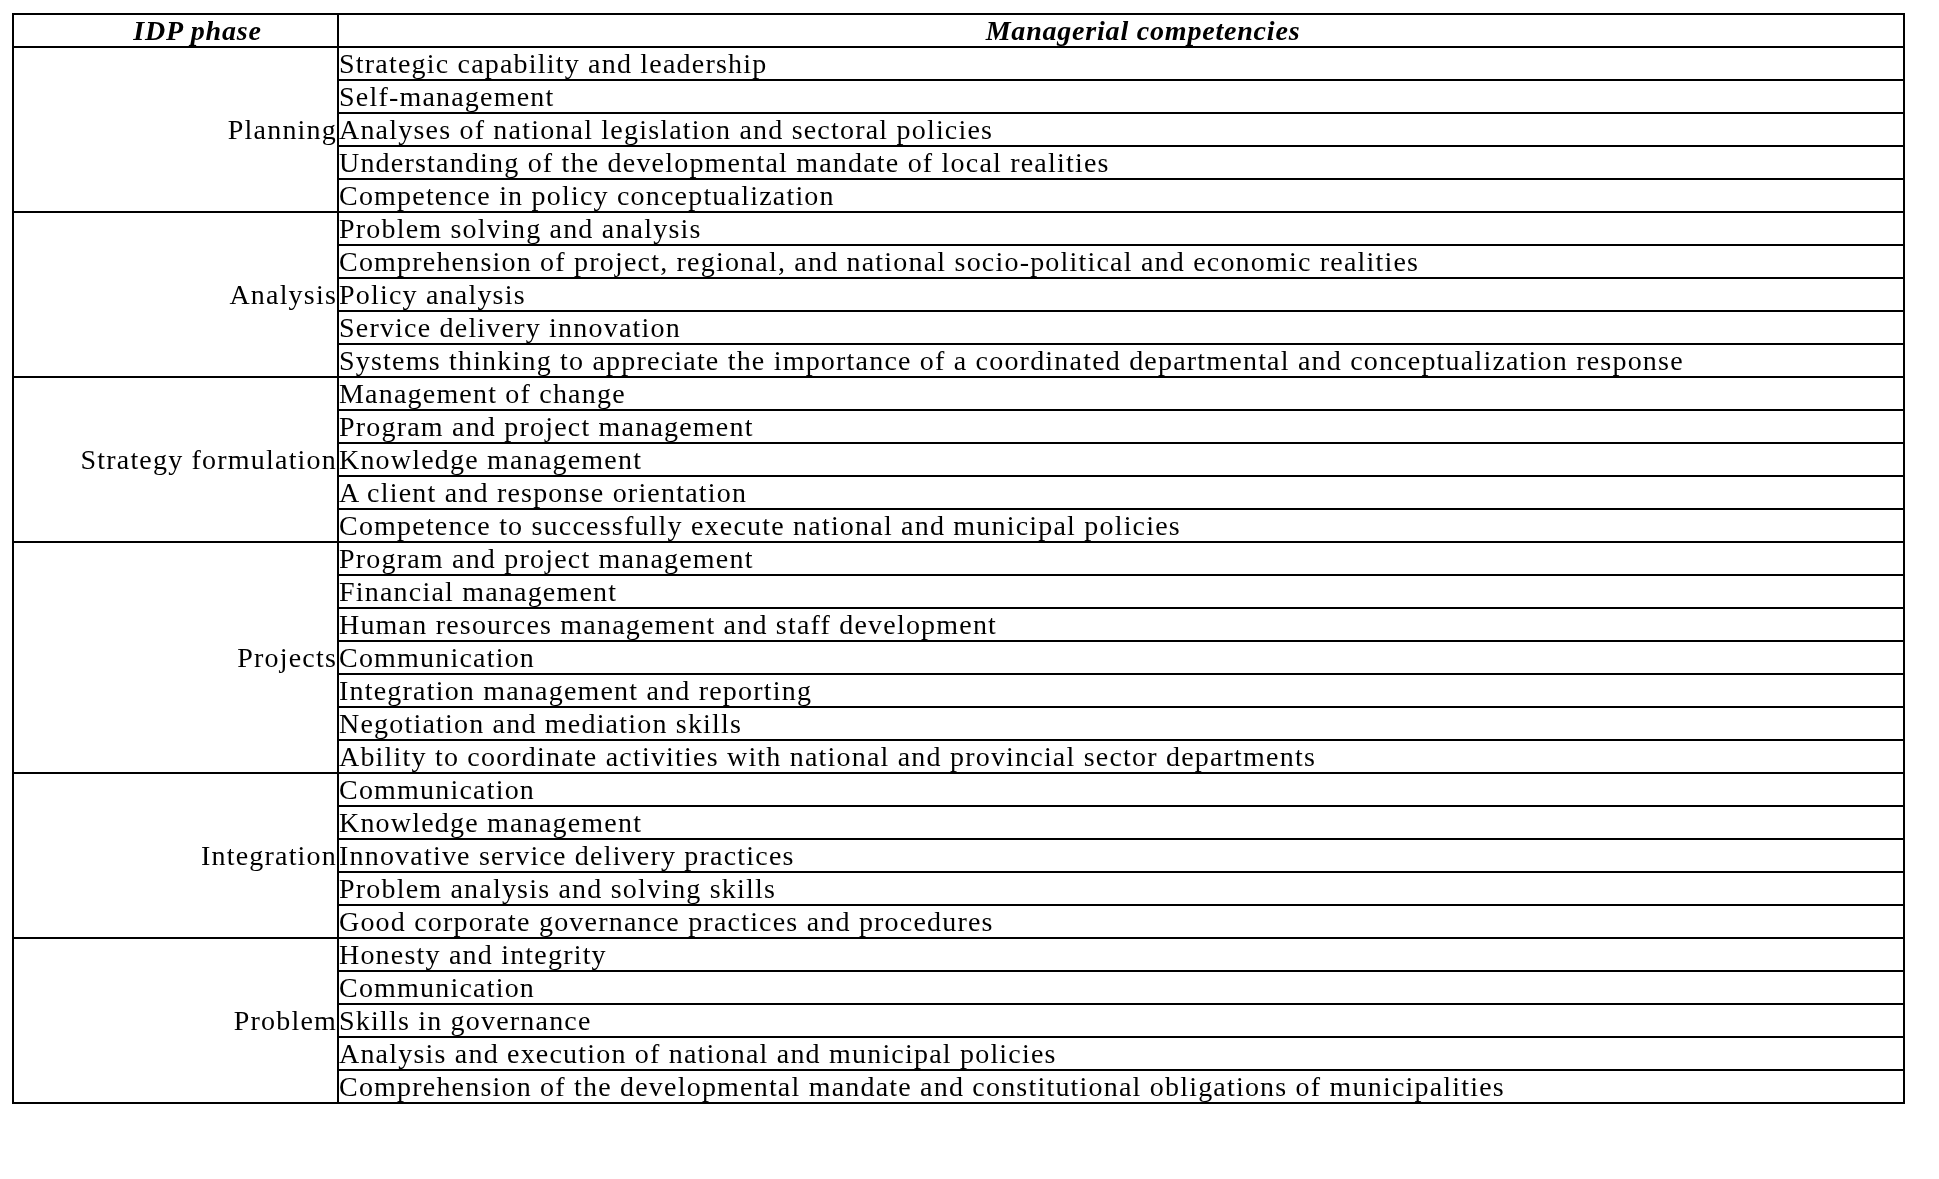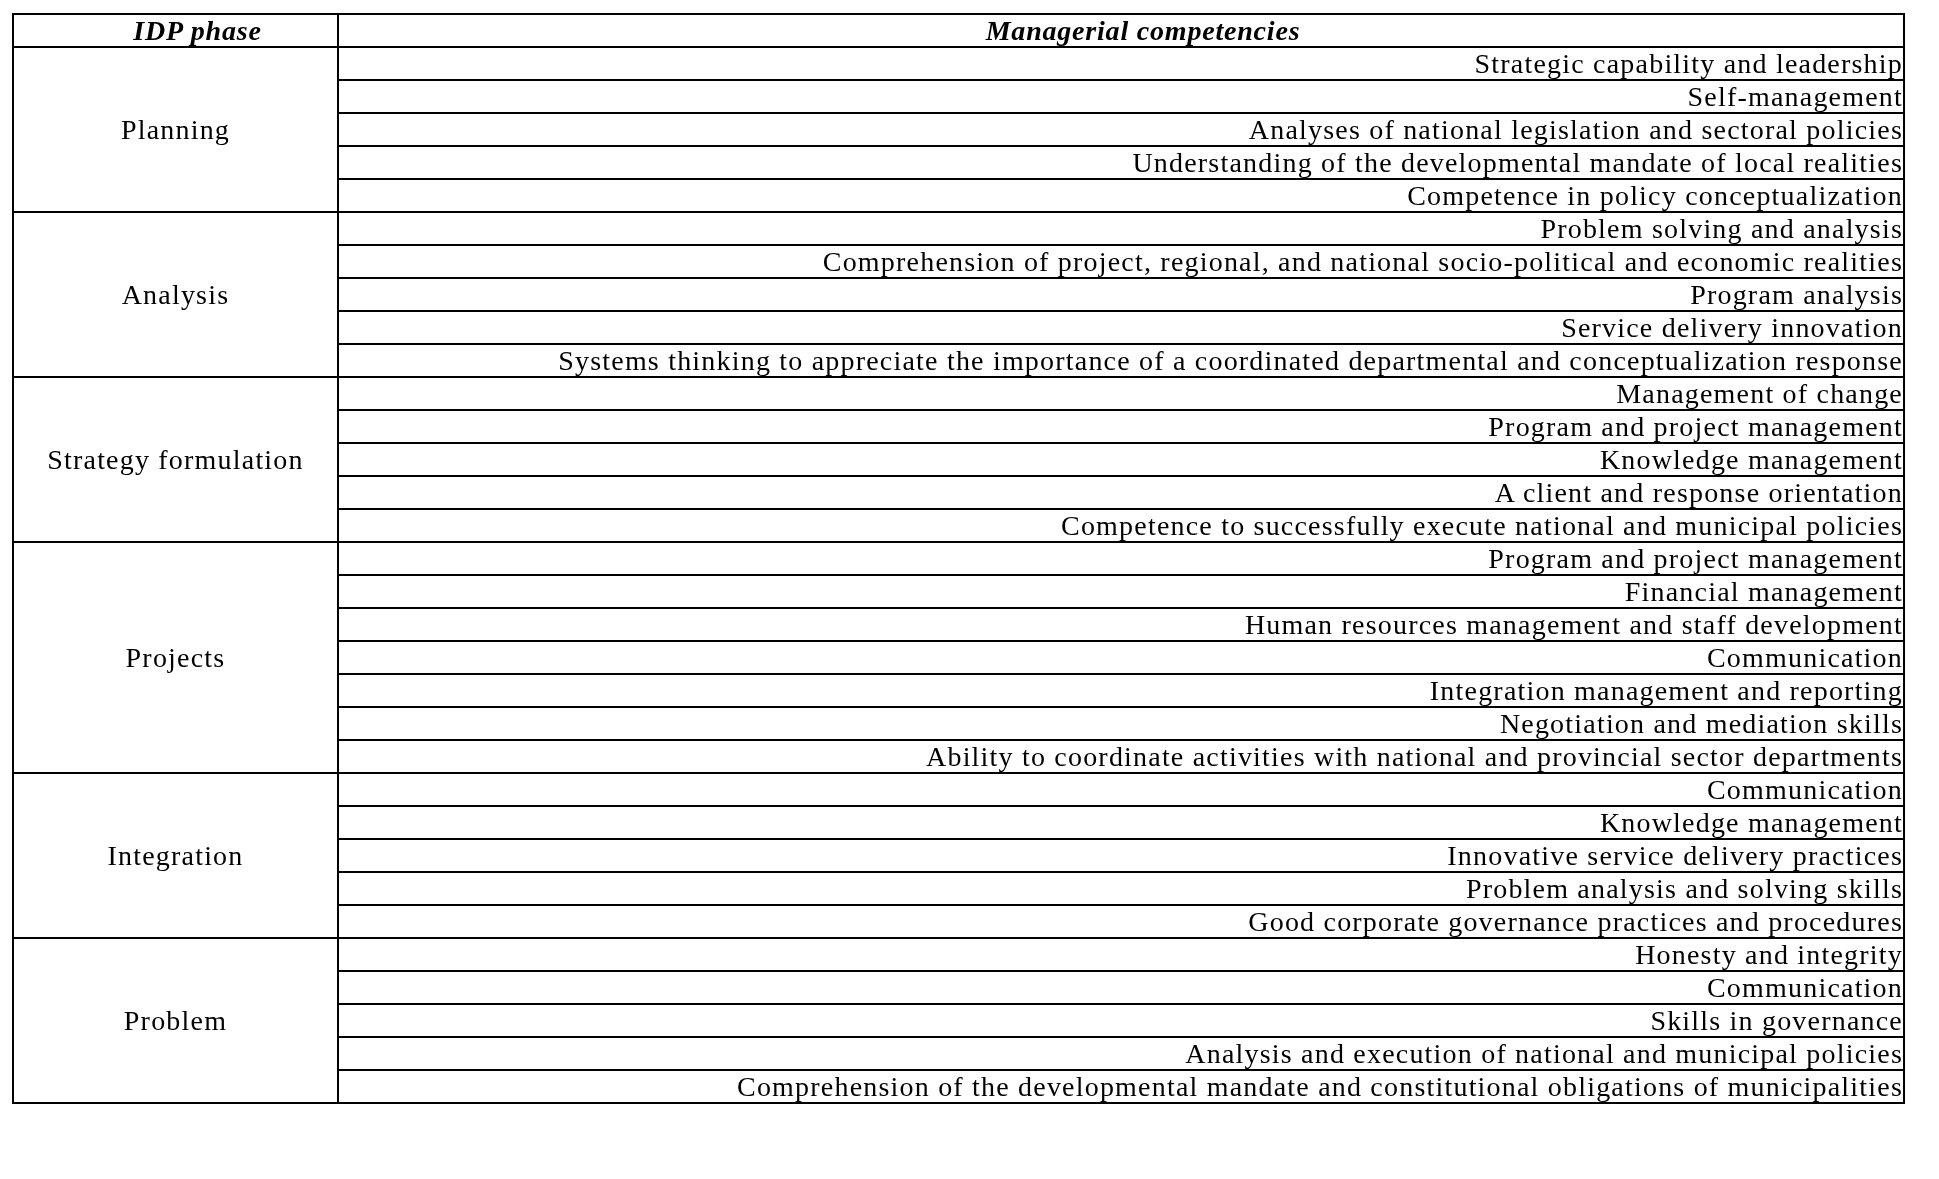--- a/index.html
+++ b/index.html
@@ -38,25 +38,25 @@
     table.competency-table th {
       font-weight: bold;
       font-style: italic;
       letter-spacing: 0.8px;
       padding-left: 44px;
     }
     col.phase-col { width: 325px; }
     col.comp-col { width: 1566px; }
     td.phase-cell {
       padding-left: 19px;
-      text-align: center;
+      text-align: right;
     }
     td.comp-cell {
       padding-left: 21px;
-      text-align: right;
+      text-align: left;
     }
   </style>
 </head>
 <body>
 
 <table class="competency-table">
   <colgroup>
     <col class="phase-col">
     <col class="comp-col">
   </colgroup>
@@ -86,21 +86,21 @@
       </tr>
 
     <tr>
       <td class="phase-cell" rowspan="5">Analysis</td>
       <td class="comp-cell">Problem solving and analysis</td>
     </tr>
     <tr>
         <td class="comp-cell">Comprehension of project, regional, and national socio-political and economic realities</td>
       </tr>
     <tr>
-        <td class="comp-cell">Program analysis</td>
+        <td class="comp-cell">Policy analysis</td>
       </tr>
     <tr>
         <td class="comp-cell">Service delivery innovation</td>
       </tr>
     <tr>
         <td class="comp-cell">Systems thinking to appreciate the importance of a coordinated departmental and conceptualization response</td>
       </tr>
 
     <tr>
       <td class="phase-cell" rowspan="5">Strategy formulation</td>

